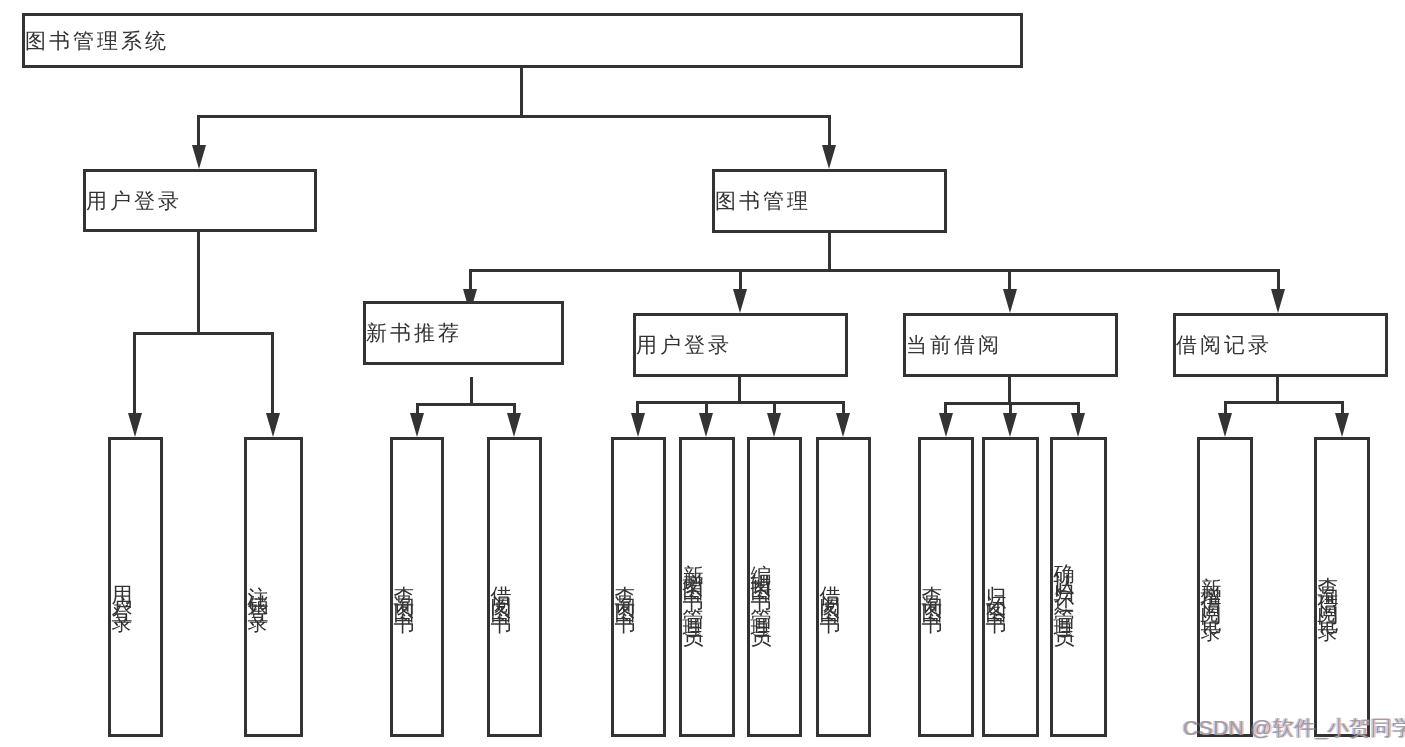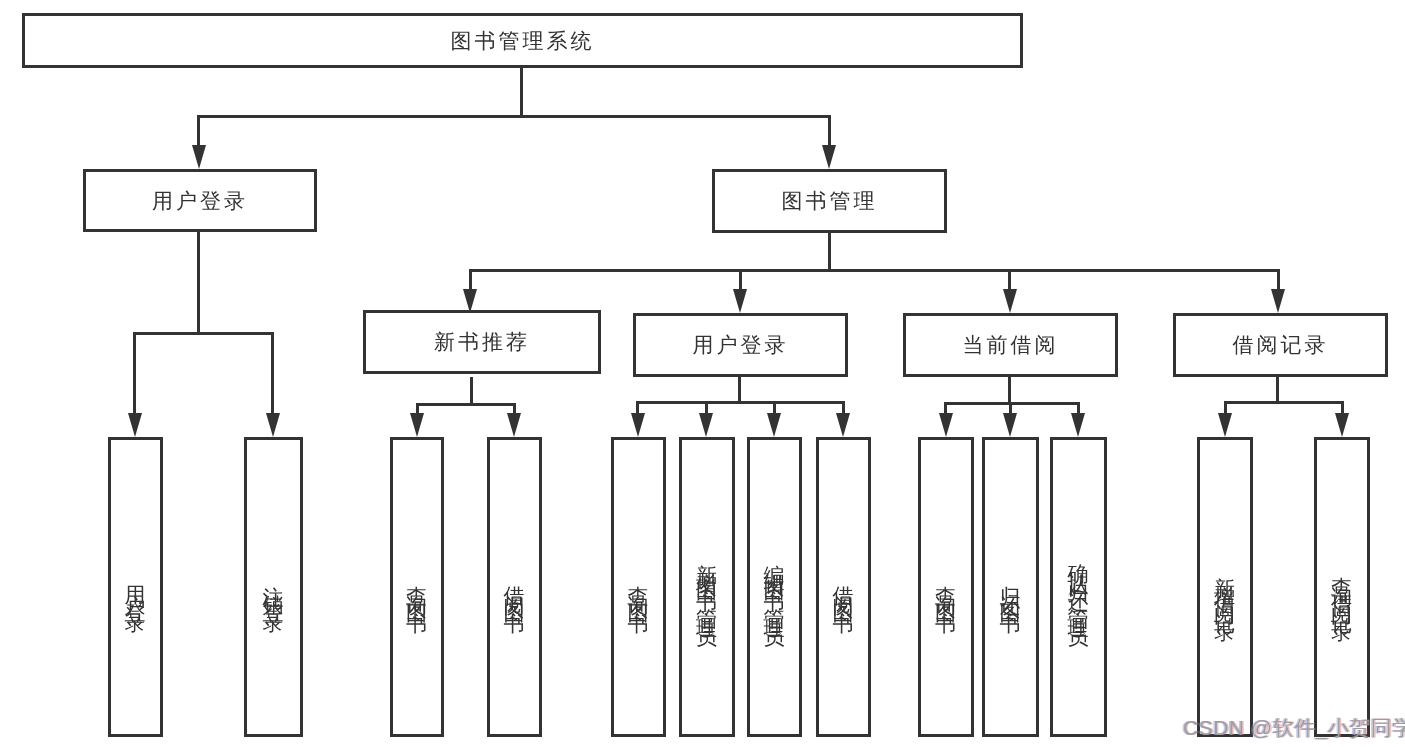--- a/index.html
+++ b/index.html
@@ -3,21 +3,21 @@
 <meta charset="utf-8">
 <style>
   :root { --line:#333333; --text:#333333; --wm:#9d9d9d; --bg:#ffffff; }
   html,body { margin:0; padding:0; }
   .canvas {
     position:relative; width:1405px; height:747px; background:var(--bg);
     font-family:"Liberation Sans","DejaVu Sans",sans-serif; overflow:hidden;
   }
   .node {
     position:absolute; box-sizing:border-box; border:3px solid var(--line);
-    background:#fff; display:flex; align-items:center; justify-content:center;
+    background:#fff; display:flex; align-items:center; justify-content:flex-start;
     color:var(--text);
   }
   .node-h span { font-size:21px; letter-spacing:3px; white-space:nowrap; }
   .node-v span {
     writing-mode:vertical-rl; font-size:21px; letter-spacing:9px;
     line-height:1.1; white-space:nowrap;
   }
   .hline, .vline { position:absolute; background:var(--line); }
   .hline { height:3px; }
   .vline { width:3px; }
@@ -66,21 +66,21 @@
   <div class="hline" style="left:469px;top:269px;width:811px"></div>
   <div class="vline" style="left:469px;top:269px;height:22px"></div>
   <div class="arrow" style="left:463px;top:289px"></div>
   <div class="vline" style="left:739px;top:269px;height:22px"></div>
   <div class="arrow" style="left:733px;top:289px"></div>
   <div class="vline" style="left:1008px;top:269px;height:22px"></div>
   <div class="arrow" style="left:1003px;top:289px"></div>
   <div class="vline" style="left:1277px;top:269px;height:22px"></div>
   <div class="arrow" style="left:1271px;top:289px"></div>
 
-  <div class="node node-h" style="left:363px;top:310px;width:238px;height:64px">
+  <div class="node node-h" style="left:363px;top:301px;width:201px;height:64px">
     <span>新书推荐</span>
   </div>
   <div class="node node-h" style="left:633px;top:313px;width:215px;height:64px">
     <span>用户登录</span>
   </div>
   <div class="node node-h" style="left:1173px;top:313px;width:215px;height:64px">
     <span>借阅记录</span>
   </div>
   <div class="node node-h" style="left:903px;top:313px;width:215px;height:64px">
     <span>当前借阅</span>

